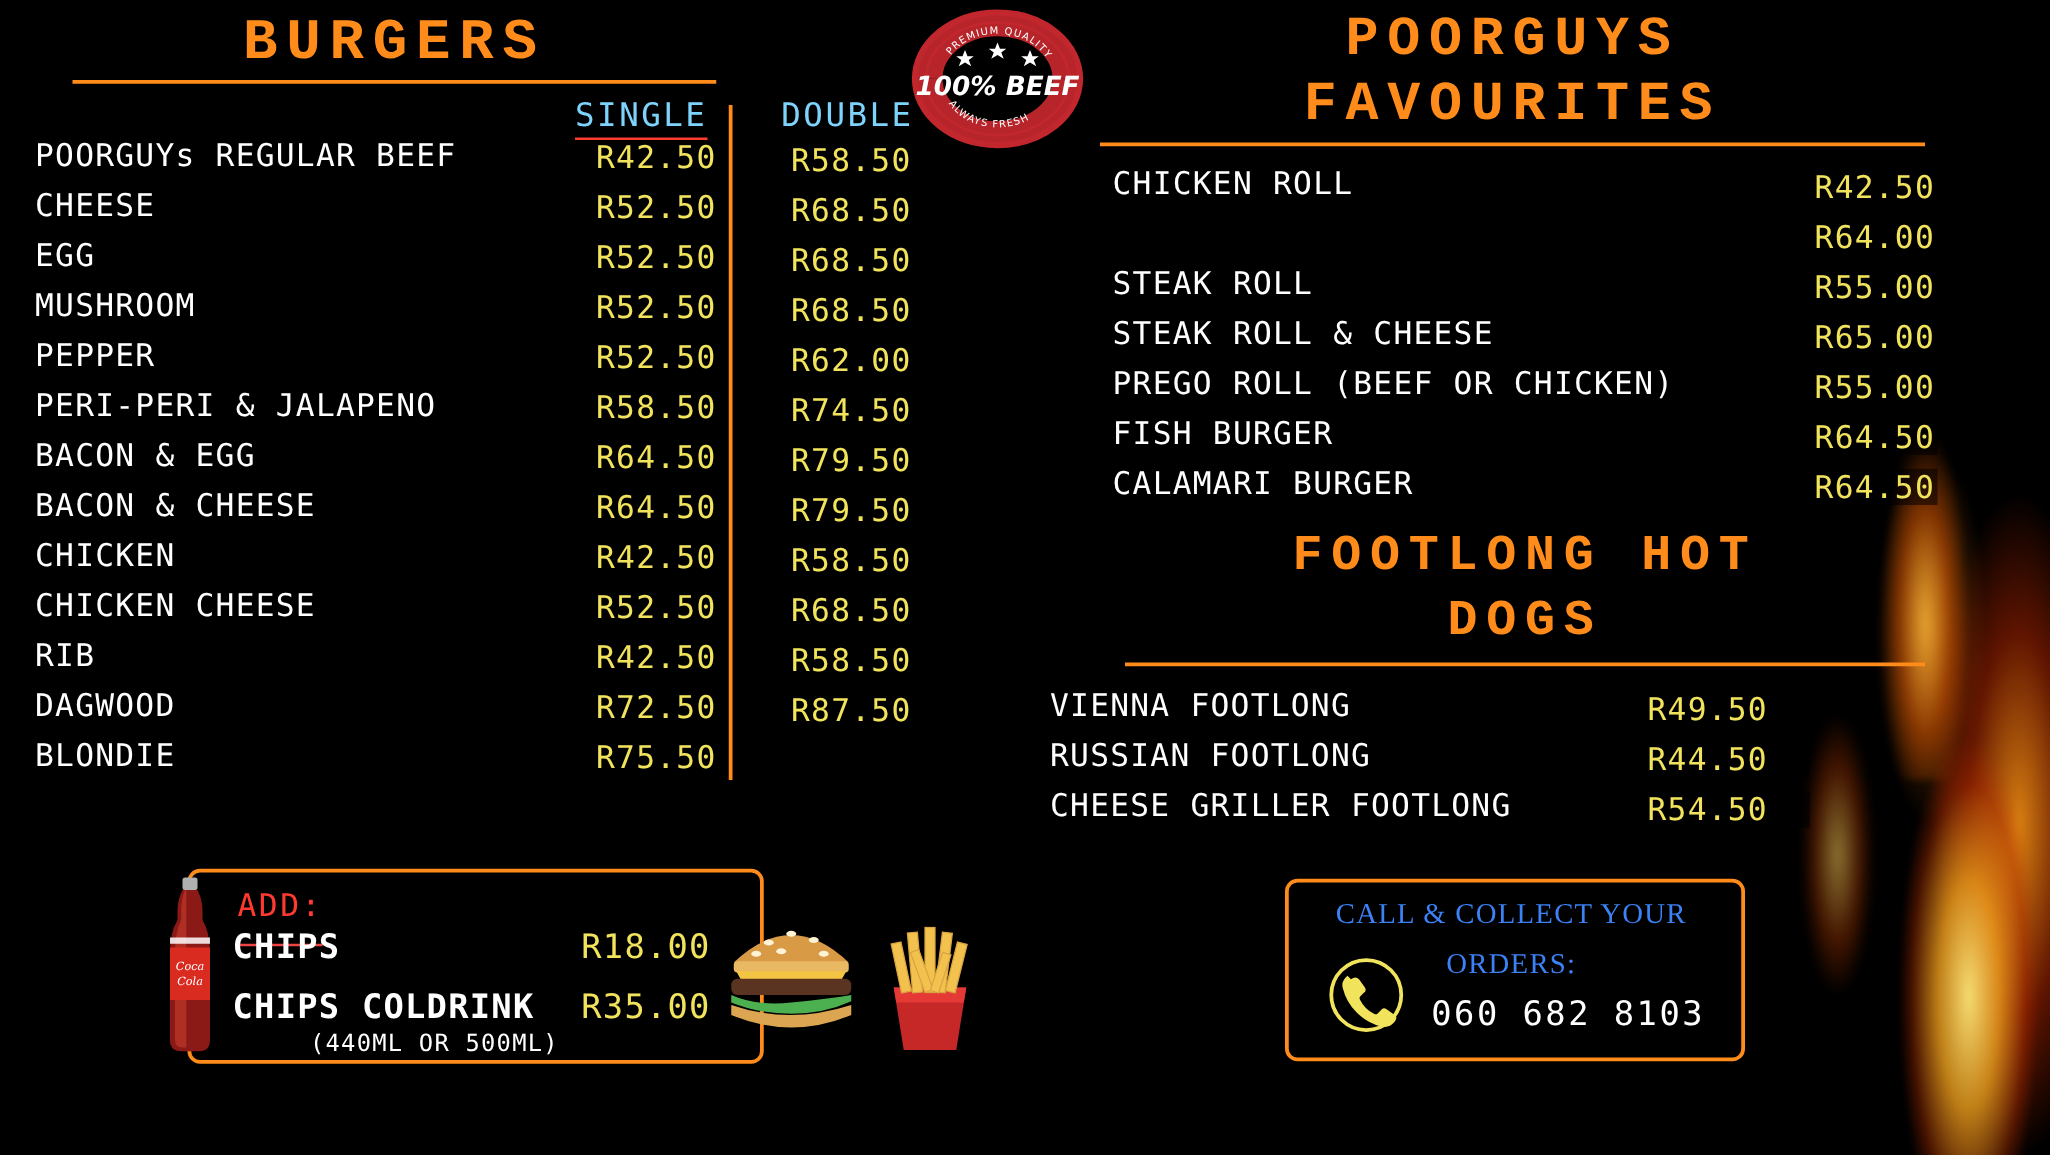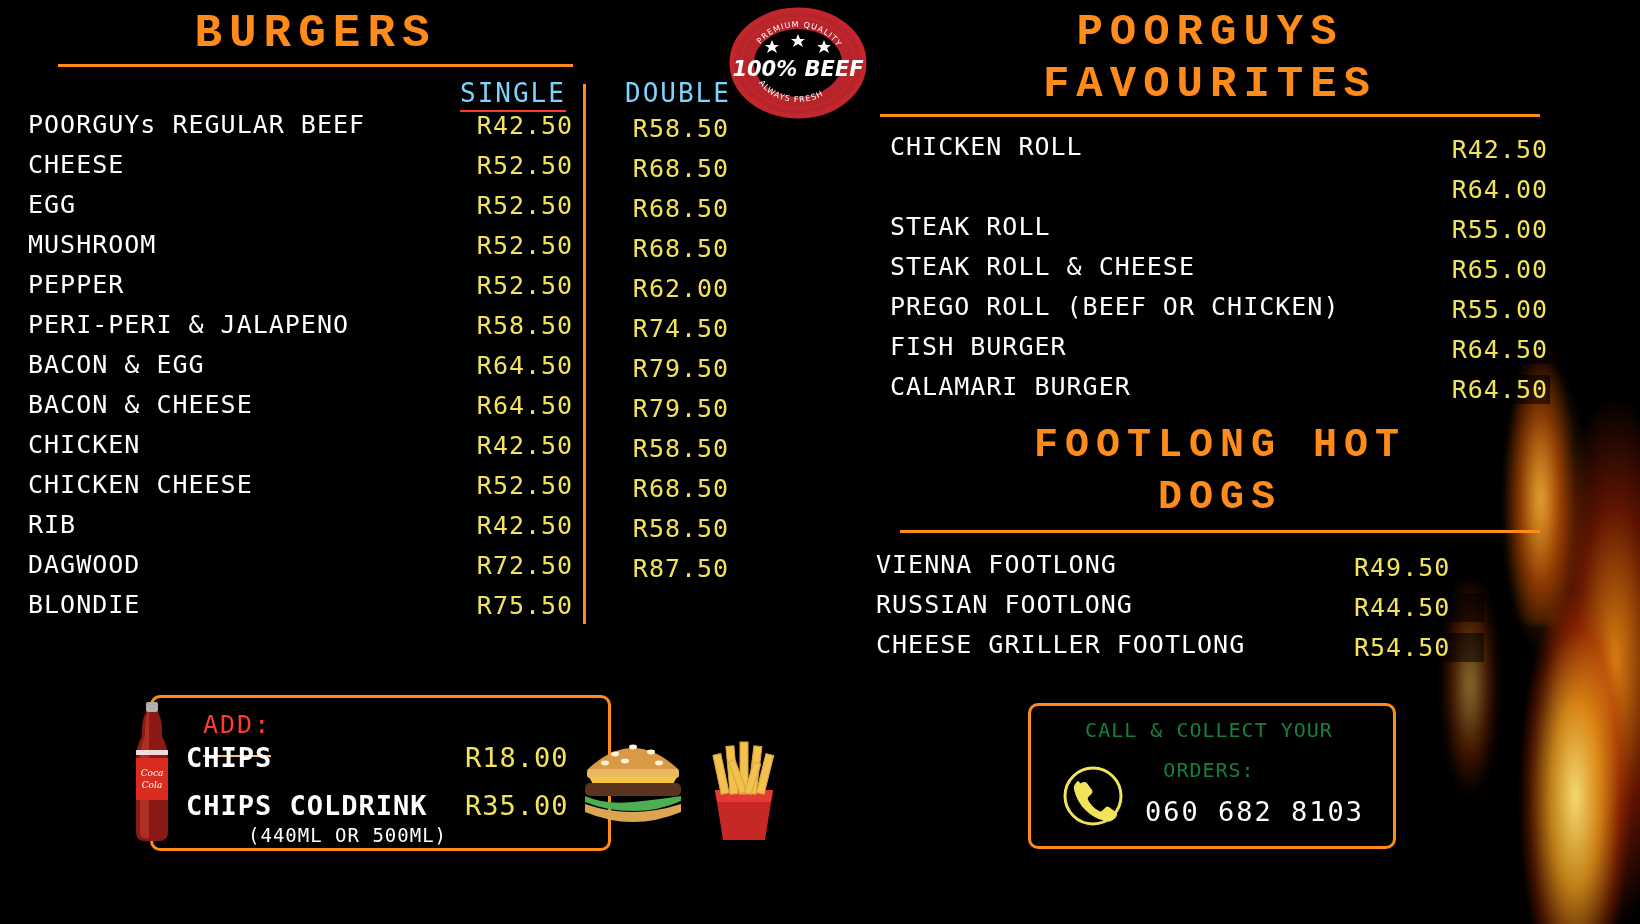--- a/index.html
+++ b/index.html
@@ -187,21 +187,21 @@
     left: 900px;
     top: 420px;
     width: 640px;
     font-size: 40px;
     line-height: 52px;
     border-bottom: 3px solid #ff8c1a;
     padding-bottom: 6px;
   }
   .foot-rows {
     position: absolute;
-    left: 876px;
+    left: 840px;
     top: 550px;
     width: 620px;
   }
   .ftrow {
     position: relative;
     height: 40px;
     font-size: 25px;
     letter-spacing: 1px;
     white-space: nowrap;
   }
@@ -225,23 +225,22 @@
     border: 3px solid #ff8c1a;
     border-radius: 10px;
   }
   .add-label {
     position: absolute;
     left: 190px;
     top: 710px;
     font-size: 25px;
     color: #ff3b30;
     letter-spacing: 2px;
-    border-bottom: 2px solid #fdba74;
+    border-bottom: 2px solid #ef4444;
     padding-bottom: 16px;
-    margin-left: 13px;
   }
   .add-row {
     position: absolute;
     font-family: "DejaVu Sans Mono", monospace;
     font-weight: bold;
     font-size: 27px;
     letter-spacing: 1px;
   }
   .add-row .pr { color: #f2e35c; font-weight: normal; }
   .add-note { font-size: 19px; font-weight: normal; }
@@ -271,23 +270,24 @@
     width: 362px;
     height: 140px;
     border: 3px solid #ff8c1a;
     border-radius: 10px;
     background: rgba(0,0,0,0.6);
   }
   .call-l1, .call-l2 {
     position: absolute;
     width: 362px;
     text-align: center;
-    color: #15803d;
-    font-size: 20px;
+    color: #3b82f6;
+    font-size: 23px;
     letter-spacing: 1px;
+    font-family: Liberation Serif, serif;
   }
   .call-l1 { left: 1028px; top: 718px; }
   .call-l2 { left: 1028px; top: 758px; }
   .phone-icon {
     position: absolute;
     left: 1058px;
     top: 765px;
     width: 70px;
     height: 62px;
   }

